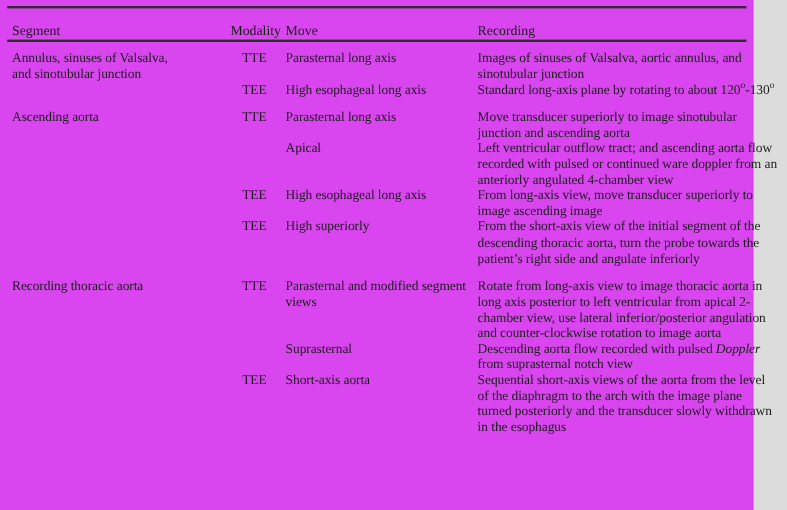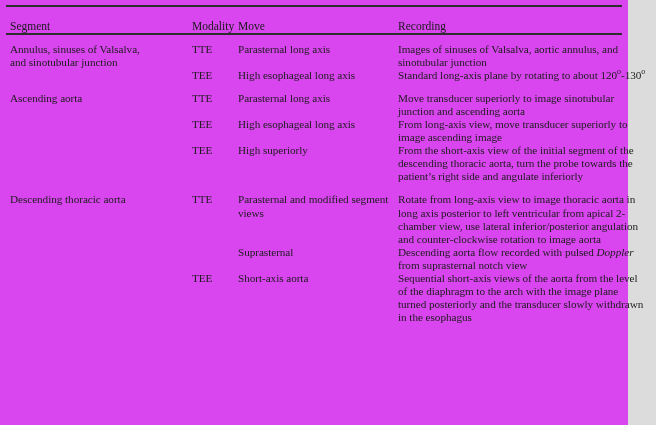--- a/index.html
+++ b/index.html
@@ -68,21 +68,21 @@
 
   tbody td {
     font-size: 11.2px;
     line-height: 13.05px;
     vertical-align: top;
     padding: 0 6px 0 0;
     color: #1c1c1c;
     letter-spacing: -0.05px;
   }
   tbody td.seg  { padding-left: 10px; padding-right: 6px; }
-  tbody td.mod  { padding-left: 0; }
+  tbody td.mod  { padding-left: 0; text-align: center; }
   tbody td.view { padding-left: 0; padding-right: 8px; }
   tbody td.rec  { padding-left: 0; padding-right: 8px; font-family: Liberation Serif, serif; }
 
   tbody tr.block-start td { padding-top: 10px; }
   tbody tr.sub td { padding-top: 0; }
 
   i.ital { font-style: italic; }
   sup.deg {
     font-size: 8px;
     vertical-align: super;
@@ -139,33 +139,39 @@
         <tr class="block-start">
           <td class="seg">
             <div>Ascending aorta</div>
           </td>
           <td class="mod">TTE</td>
           <td class="view">Parasternal long axis</td>
           <td class="rec">Move transducer superiorly to image sinotubular junction and ascending aorta</td>
         </tr>
         <tr class="sub">
           <td class="seg"></td>
+          <td class="mod"></td>
+          <td class="view">Apical</td>
+          <td class="rec">Left ventricular outflow tract; and ascending aorta flow recorded with pulsed or continued ware doppler from an anteriorly angulated 4-chamber view</td>
+        </tr>
+        <tr class="sub">
+          <td class="seg"></td>
           <td class="mod">TEE</td>
           <td class="view">High esophageal long axis</td>
           <td class="rec">From long-axis view, move transducer superiorly to image ascending image</td>
         </tr>
         <tr class="sub">
           <td class="seg"></td>
           <td class="mod">TEE</td>
           <td class="view">High superiorly</td>
           <td class="rec">From the short-axis view of the initial segment of the descending thoracic aorta, turn the probe towards the patient’s right side and angulate inferiorly</td>
         </tr>
         <tr class="block-start">
           <td class="seg">
-            <div>Descending thoracic aorta</div>
+            <div>Recording thoracic aorta</div>
           </td>
           <td class="mod">TTE</td>
           <td class="view">Parasternal and modified segment views</td>
           <td class="rec">Rotate from long-axis view to image thoracic aorta in long axis posterior to left ventricular from apical 2-chamber view, use lateral inferior/posterior angulation and counter-clockwise rotation to image aorta</td>
         </tr>
         <tr class="sub">
           <td class="seg"></td>
           <td class="mod"></td>
           <td class="view">Suprasternal</td>
           <td class="rec">Descending aorta flow recorded with pulsed <i class="ital">Doppler</i> from suprasternal notch view</td>

